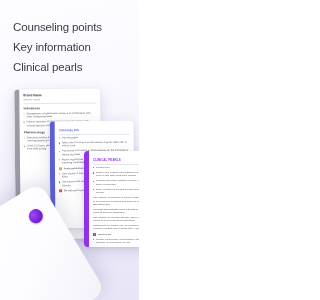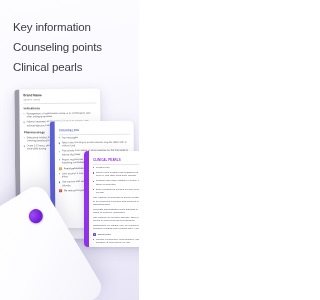--- a/index.html
+++ b/index.html
@@ -151,22 +151,22 @@
     background:radial-gradient(circle at 34% 30%, #9b4df0 0%, #7c24e0 52%, #5c12b8 100%);
     box-shadow:0 0.5px 2px rgba(60,20,110,0.45);
   }
 </style>
 </head>
 <body>
 
 <div id="stage">
 
   <div class="headings">
+    <div class="headline">Counseling points</div>
     <div class="headline">Key information</div>
-    <div class="headline">Counseling points</div>
     <div class="headline">Clinical pearls</div>
   </div>
 
   <div class="card" id="card-key">
     <div class="accent"></div>
     <div class="cbody">
 
       <div class="c-title">Brand Name</div>
       <div class="c-sub">(generic name)</div>
       <div class="rule"></div>

